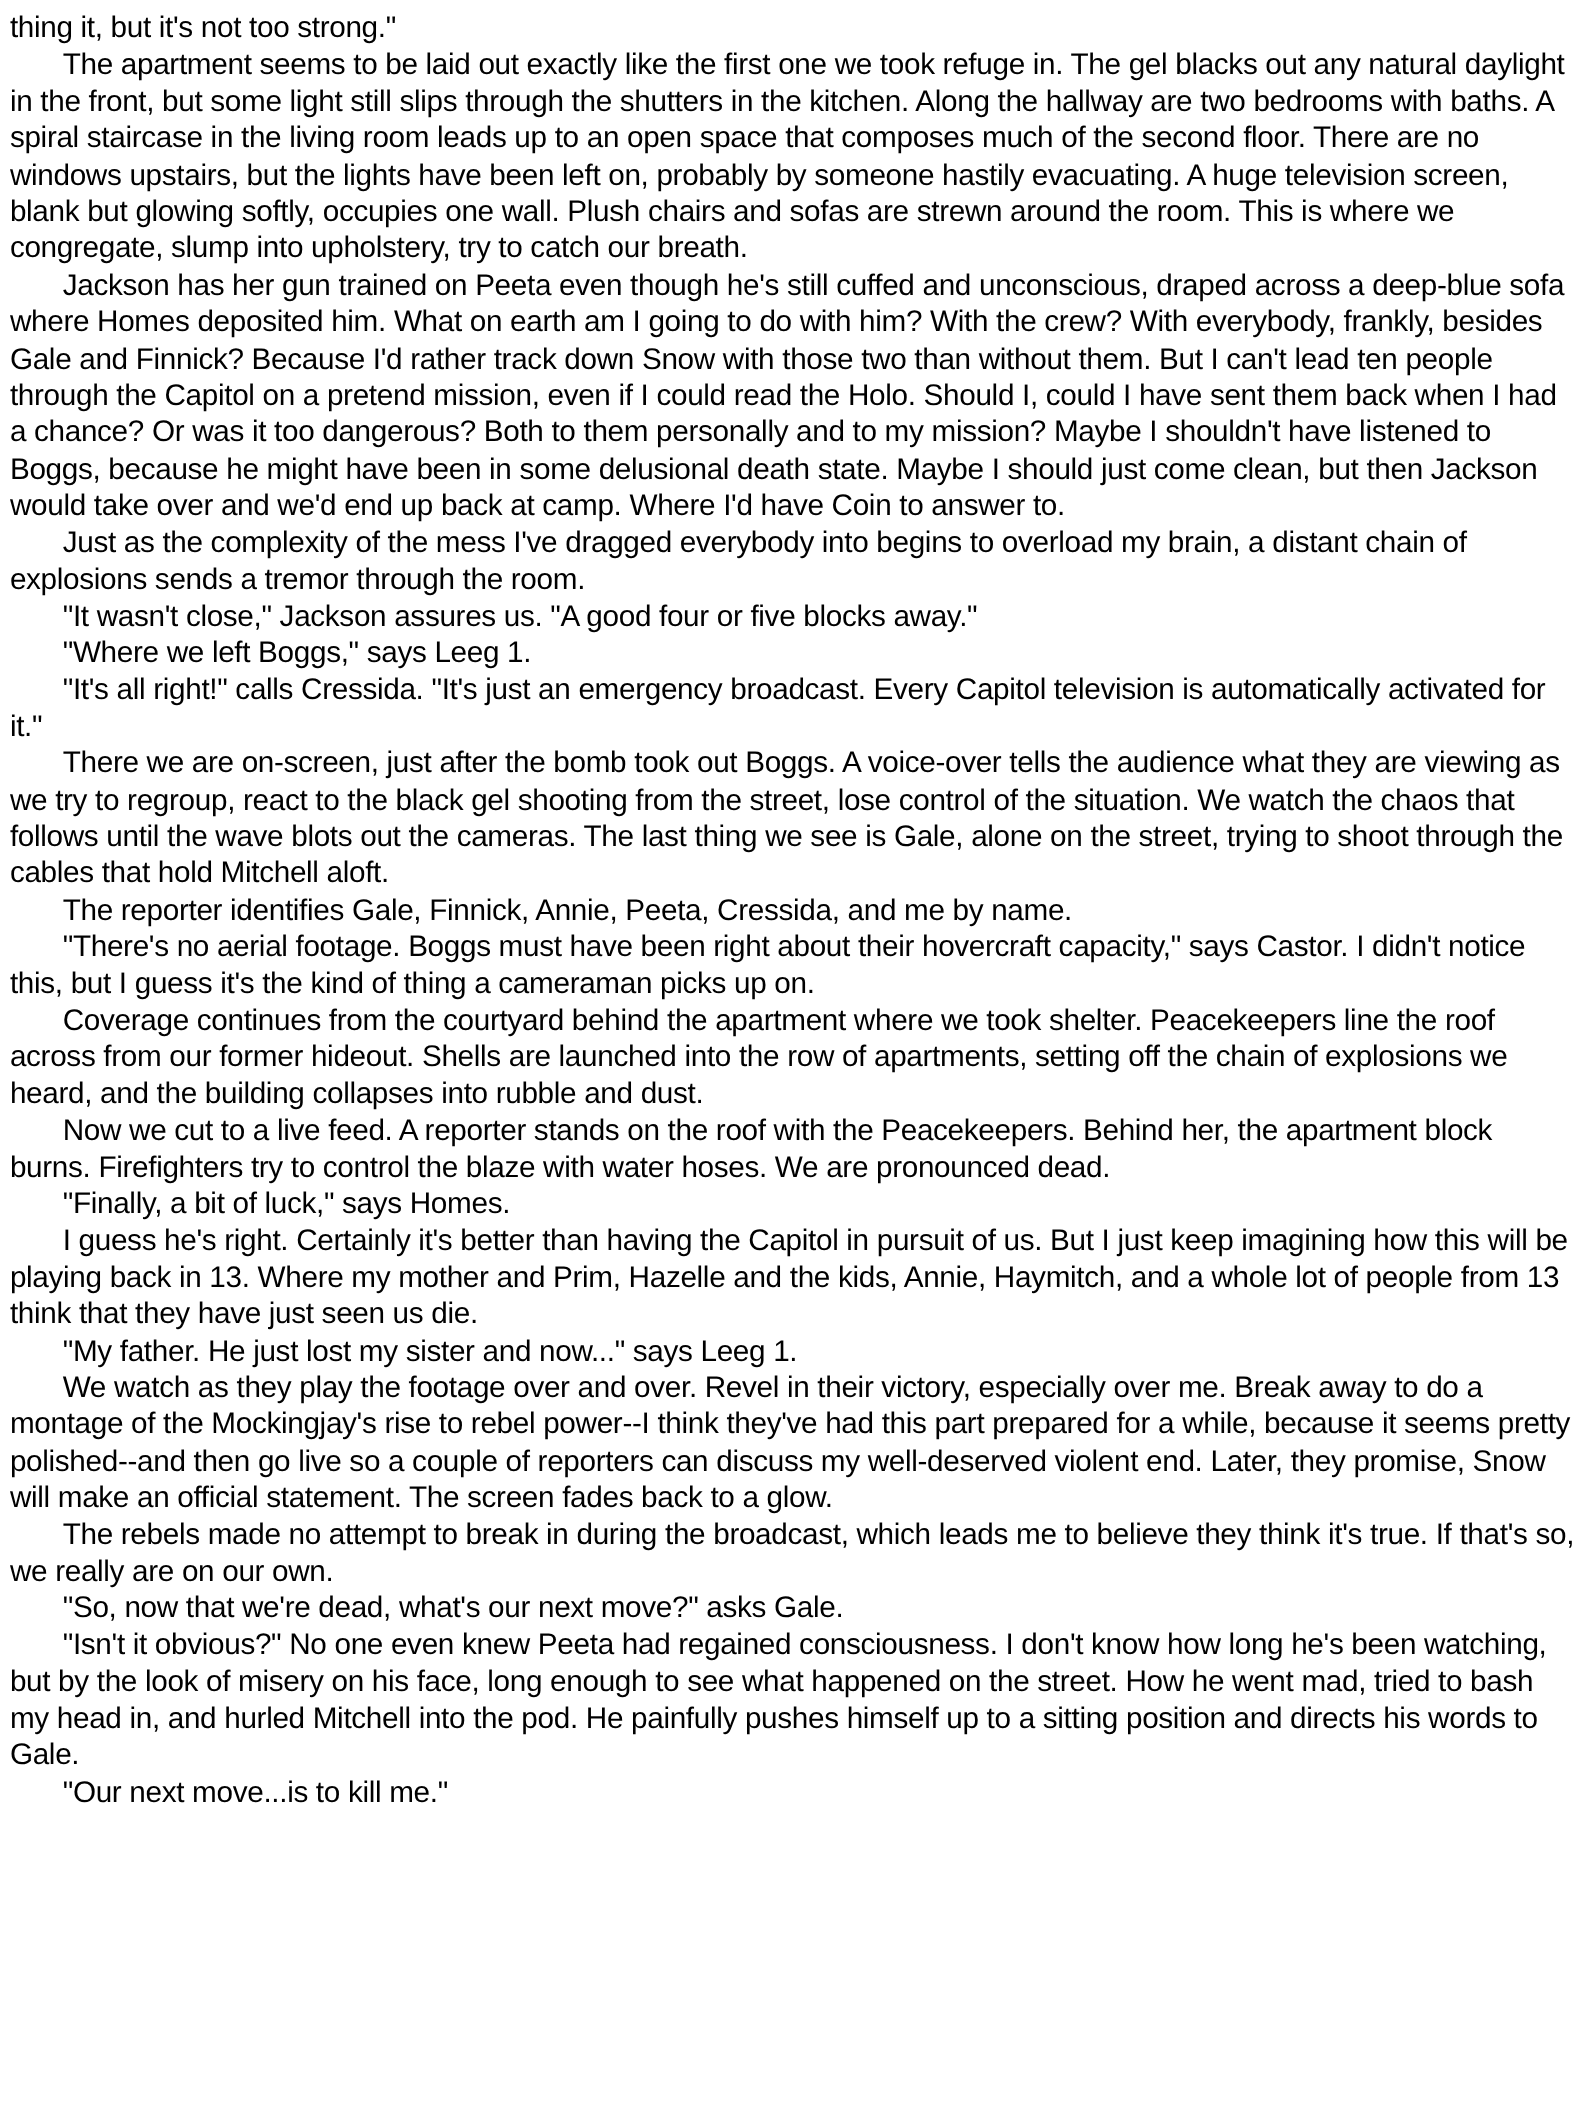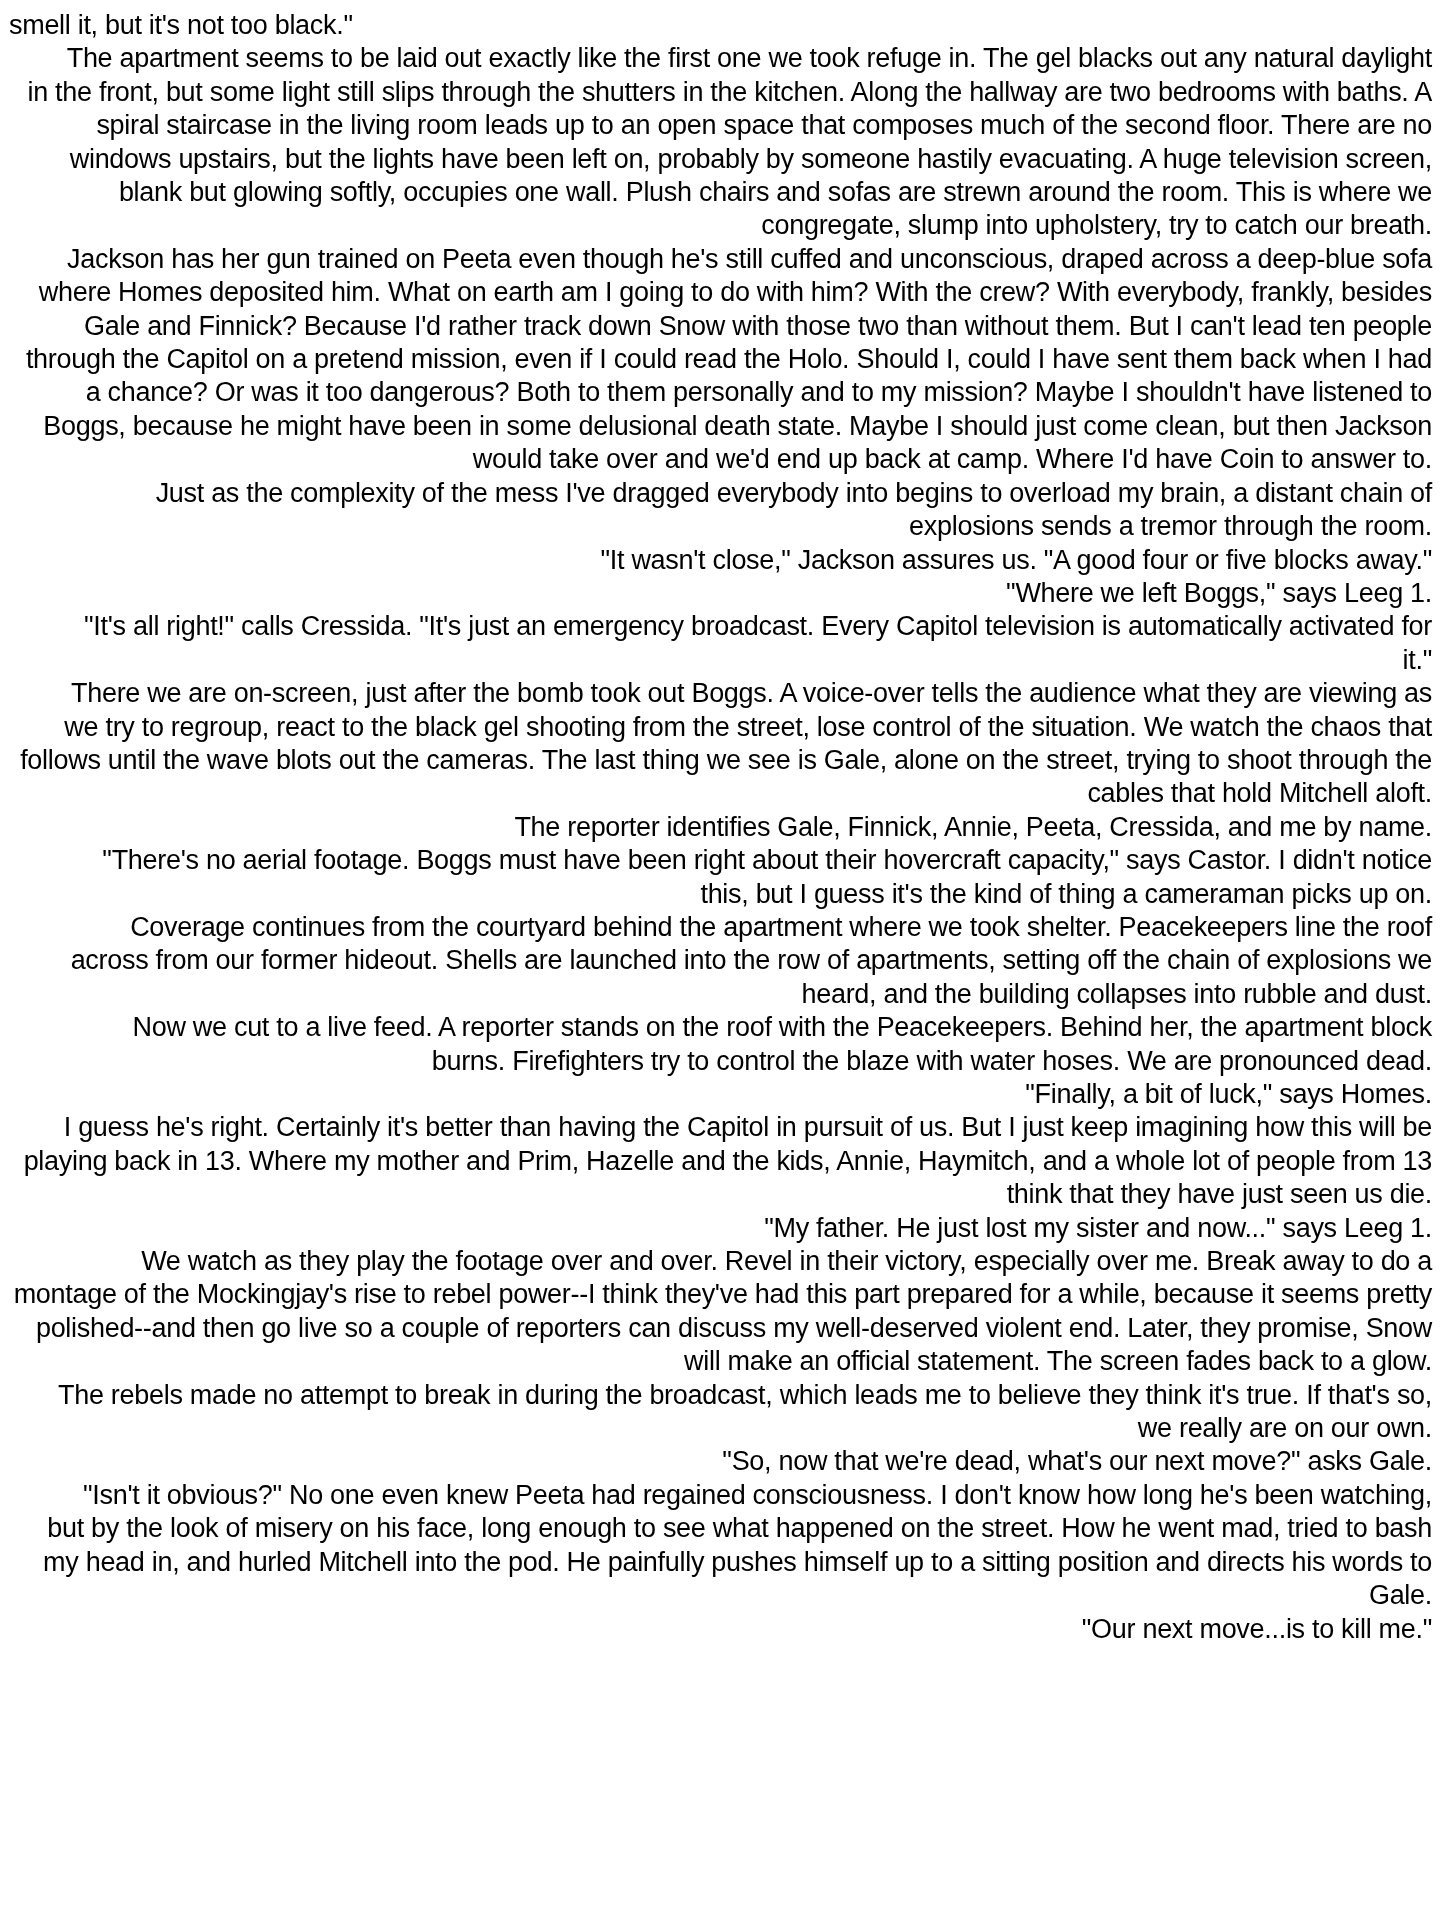--- a/index.html
+++ b/index.html
@@ -20,29 +20,28 @@
     letter-spacing: -0.3px;
     overflow: hidden;
     text-align: left;
   }
   .page p.para {
     margin: 0;
     padding: 0;
   }
   .page p.para.indent {
     text-indent: 48px;
-    text-align: right;
   }
 </style>
 </head>
 <body>
 
 <div class="page">
   <div class="text-block" id="text-block">
-      <p class="para">smell it, but it's not too black."</p>
+      <p class="para">thing it, but it's not too strong."</p>
       <p class="para indent">The apartment seems to be laid out exactly like the first one we took refuge in. The gel blacks out any natural daylight in the front, but some light still slips through the shutters in the kitchen. Along the hallway are two bedrooms with baths. A spiral staircase in the living room leads up to an open space that composes much of the second floor. There are no windows upstairs, but the lights have been left on, probably by someone hastily evacuating. A huge television screen, blank but glowing softly, occupies one wall. Plush chairs and sofas are strewn around the room. This is where we congregate, slump into upholstery, try to catch our breath.</p>
       <p class="para indent">Jackson has her gun trained on Peeta even though he's still cuffed and unconscious, draped across a deep-blue sofa where Homes deposited him. What on earth am I going to do with him? With the crew? With everybody, frankly, besides Gale and Finnick? Because I'd rather track down Snow with those two than without them. But I can't lead ten people through the Capitol on a pretend mission, even if I could read the Holo. Should I, could I have sent them back when I had a chance? Or was it too dangerous? Both to them personally and to my mission? Maybe I shouldn't have listened to Boggs, because he might have been in some delusional death state. Maybe I should just come clean, but then Jackson would take over and we'd end up back at camp. Where I'd have Coin to answer to.</p>
       <p class="para indent">Just as the complexity of the mess I've dragged everybody into begins to overload my brain, a distant chain of explosions sends a tremor through the room.</p>
       <p class="para indent">"It wasn't close," Jackson assures us. "A good four or five blocks away."</p>
       <p class="para indent">"Where we left Boggs," says Leeg 1.</p>
       <p class="para indent">"It's all right!" calls Cressida. "It's just an emergency broadcast. Every Capitol television is automatically activated for it."</p>
       <p class="para indent">There we are on-screen, just after the bomb took out Boggs. A voice-over tells the audience what they are viewing as we try to regroup, react to the black gel shooting from the street, lose control of the situation. We watch the chaos that follows until the wave blots out the cameras. The last thing we see is Gale, alone on the street, trying to shoot through the cables that hold Mitchell aloft.</p>
       <p class="para indent">The reporter identifies Gale, Finnick, Annie, Peeta, Cressida, and me by name.</p>
       <p class="para indent">"There's no aerial footage. Boggs must have been right about their hovercraft capacity," says Castor. I didn't notice this, but I guess it's the kind of thing a cameraman picks up on.</p>
       <p class="para indent">Coverage continues from the courtyard behind the apartment where we took shelter. Peacekeepers line the roof across from our former hideout. Shells are launched into the row of apartments, setting off the chain of explosions we heard, and the building collapses into rubble and dust.</p>

